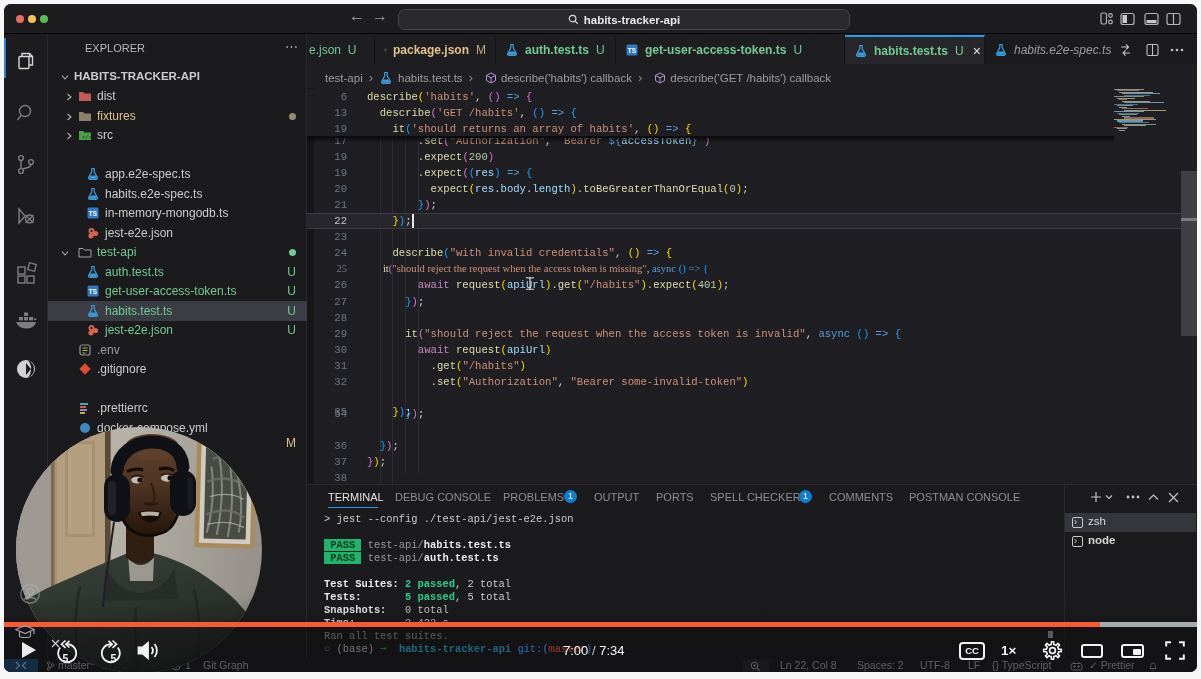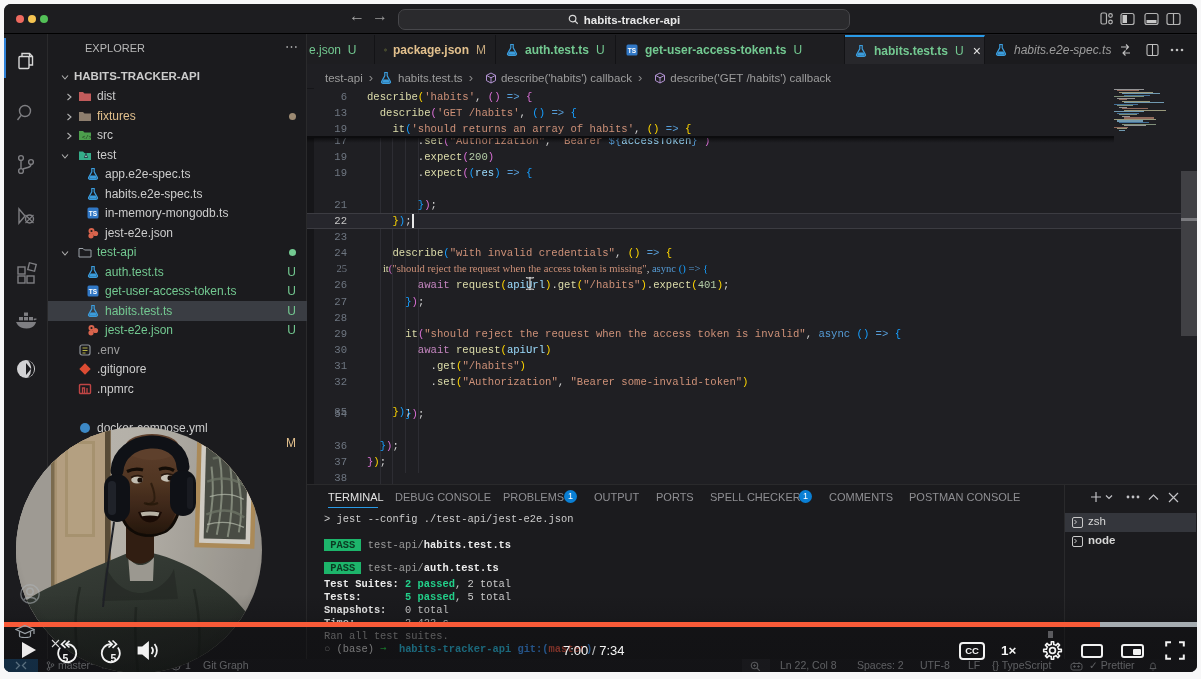--- a/index.html
+++ b/index.html
@@ -162,30 +162,20 @@
     <div class="row" style="top:91.0px;">
         <span class="chev" style="left:17px; top:2px;"><svg width="8" height="8" viewBox="0 0 8 8" fill="none" stroke="#b0b0b0" stroke-width="1.1">
             <path d="M2.5 1 L6 4 L2.5 7"></path>
           </svg></span>
         <span class="ficon" style="left:30px;"><svg width="14" height="14" viewBox="0 0 14 14">
             <path d="M1 3 h4 l1.5 1.5 H13 v7.5 H1 Z" fill="#4c9e4c"></path>
             <text x="4" y="10.5" font-size="5.5" fill="#1b2e1b" font-family="Liberation Mono">&lt;/&gt;</text>
           </svg></span>
         <span style="position:absolute; left:49px;">src</span>
       </div>
-    <div class="row" style="top:110.5px;">
-        <span class="chev" style="left:13px; top:2px;"><svg width="8" height="8" viewBox="0 0 8 8" fill="none" stroke="#b0b0b0" stroke-width="1.1">
-            <path d="M1 2.5 L4 6 L7 2.5"></path>
-          </svg></span>
-        <span class="ficon" style="left:30px;"><svg width="14" height="14" viewBox="0 0 14 14">
-            <path d="M1 3.5 h4 l1.5 1.5 H13 v7 H1 Z" fill="#35ad8a"></path>
-            <path d="M8 6 l1.6 3.5 h-3.2 Z M7.2 5.2 h1.6" stroke="#123" stroke-width="0.8" fill="#d5e8e0"></path>
-          </svg></span>
-        <span style="position:absolute; left:49px;">test</span>
-      </div>
     <div class="row" style="top:130.0px;">
         <span class="ficon" style="left:38px;"><svg width="14" height="14" viewBox="0 0 14 14">
             <path d="M5.2 1.5 h3.6 M5.8 1.8 v3 L2.6 10.6 a1.2 1.2 0 0 0 1.1 1.7 h6.6 a1.2 1.2 0 0 0 1.1 -1.7 L8.2 4.8 v-3" fill="none" stroke="#3b9ddd" stroke-width="1.2"></path>
             <path d="M4.6 8.4 h4.8 l1.4 2.6 a0.6 0.6 0 0 1 -0.55 0.85 h-6.5 a0.6 0.6 0 0 1 -0.55 -0.85 Z" fill="#3b9ddd"></path>
           </svg></span>
         <span style="position:absolute; left:57px;">app.e2e-spec.ts</span>
       </div>
     <div class="row" style="top:149.5px;">
         <span class="ficon" style="left:38px;"><svg width="14" height="14" viewBox="0 0 14 14">
             <path d="M5.2 1.5 h3.6 M5.8 1.8 v3 L2.6 10.6 a1.2 1.2 0 0 0 1.1 1.7 h6.6 a1.2 1.2 0 0 0 1.1 -1.7 L8.2 4.8 v-3" fill="none" stroke="#3b9ddd" stroke-width="1.2"></path>
@@ -259,26 +249,28 @@
           </svg></span>
         <span style="position:absolute; left:49px;">.gitignore</span>
       </div>
     <div class="row" style="top:305.5px;">
         <span class="ficon" style="left:30px;"><svg width="14" height="14" viewBox="0 0 14 14">
             <rect x="2" y="2" width="10" height="10" rx="2" fill="none" stroke="#8f949a" stroke-width="1.2"></rect>
             <path d="M4.5 5 h5 M4.5 7.5 h5 M4.5 10 h3" stroke="#b8b344" stroke-width="1.1"></path>
           </svg></span>
         <span style="position:absolute; left:49px; color:#9d9d9d;">.env</span>
       </div>
-    <div class="row" style="top:344.5px;">
-        <span class="ficon" style="left:30px;"><svg width="14" height="14" viewBox="0 0 14 14">
-            <rect x="1.5" y="2.5" width="11" height="9" rx="1" fill="none" stroke="#c04545" stroke-width="1.4"></rect>
-            <path d="M4.5 11 v-5 h2 v5 M9 11 v-5" stroke="#c04545" stroke-width="1.3" fill="none"></path>
-          </svg></span>
-        <span style="position:absolute; left:49px;">.npmrc</span>
+    <div class="row" style="top:364.0px;">
+        <span class="ficon" style="left:30px;"><svg width="14" height="14" viewBox="0 0 14 14">
+            <path d="M2 3 h8" stroke="#56b3b4" stroke-width="1.8"></path>
+            <path d="M2 6 h6" stroke="#ea5e5e" stroke-width="1.8"></path>
+            <path d="M2 9 h7" stroke="#bf85bf" stroke-width="1.8"></path>
+            <path d="M2 12 h5" stroke="#c5c870" stroke-width="1.8"></path>
+          </svg></span>
+        <span style="position:absolute; left:49px;">.prettierrc</span>
       </div>
     <div class="row" style="top:383.5px;">
         <span class="ficon" style="left:30px;"><svg width="14" height="14" viewBox="0 0 14 14">
             <circle cx="7" cy="7" r="5" fill="#3c88c5"></circle>
           </svg></span>
         <span style="position:absolute; left:49px;">docker-compose.yml</span>
       </div>
     <div class="row" style="top:399px;">
         <span style="position:absolute; left:57px;">package.json</span>
         <span class="badge tan">M</span>
@@ -375,20 +367,21 @@
   <div id="editor">
     <div class="abs" style="left:0; top:0; width:7px; height:400px; background:rgba(10,10,13,0.45);"></div>
     <div class="abs" style="left:72.7px; top:45px; width:1px; height:380px; background:#2d2d33;"></div>
     <div class="abs" style="left:85.4px; top:45px; width:1px; height:380px; background:#2d2d33;"></div>
     <div class="abs" style="left:98.2px; top:45px; width:1px; height:340px; background:#2d2d33;"></div>
     <div class="abs" style="left:110.9px; top:45px; width:1px; height:340px; background:#2d2d33;"></div>
     <div class="abs" style="left:0; top:124.75px; width:874px; height:16.55px; background:#26262c; border-top:1px solid #3c3c42; border-bottom:1px solid #3c3c42;"></div>
     <div class="cl" style="top:45.0px;"><span class="ln">17</span><span class="ct">        .<span class="fn">set</span><span class="b2">(</span><span class="st">"Authorization"</span>, <span class="st">`Bearer </span><span class="kw">${</span><span class="vr">accessToken</span><span class="kw">}</span><span class="st">`</span><span class="b2">)</span></span></div>
     <div class="cl" style="top:61.05px;"><span class="ln">19</span><span class="ct">        .<span class="fn">expect</span><span class="b2">(</span><span class="nm">200</span><span class="b2">)</span></span></div>
     <div class="cl" style="top:77.1px;"><span class="ln">19</span><span class="ct">        .<span class="fn">expect</span><span class="b2">(</span><span class="b3">(</span><span class="vr">res</span><span class="b3">)</span><span class="kw"> =&gt;</span><span class="b3"> {</span></span></div>
+    <div class="cl" style="top:93.15px;"><span class="ln">20</span><span class="ct">          <span class="fn">expect</span><span class="b1">(</span><span class="vr">res</span>.<span class="vr">body</span>.<span class="vr">length</span><span class="b1">)</span>.<span class="fn">toBeGreaterThanOrEqual</span><span class="b1">(</span><span class="nm">0</span><span class="b1">)</span>;</span></div>
     <div class="cl" style="top:109.2px;"><span class="ln">21</span><span class="ct">        <span class="b3">}</span><span class="b2">)</span>;</span></div>
     <div class="cl" style="top:125.25px;"><span class="ln" style="color:#c6c6c6;">22</span><span class="ct">    <span class="b1">}</span><span class="b3">)</span>;</span></div>
     <div class="cl" style="top:141.3px;"><span class="ln">23</span><span class="ct"></span></div>
     <div class="cl" style="top:157.35px;"><span class="ln">24</span><span class="ct">    <span class="fn">describe</span><span class="b3">(</span><span class="st">"with invalid credentials"</span>, <span class="b1">()</span><span class="kw"> =&gt;</span><span class="b1"> {</span></span></div>
     <div class="cl" style="top:173px;font-family:Liberation Serif, serif;"><span class="ln">25</span><span class="ct">      <span class="fn">it</span><span class="b2">(</span><span class="st">"should reject the request when the access token is missing"</span>, <span class="kw">async</span><span class="b3"> ()</span><span class="kw"> =&gt;</span><span class="b3"> {</span></span></div>
     <div class="cl" style="top:189.45px;"><span class="ln">26</span><span class="ct">        <span class="cf">await</span> <span class="fn">request</span><span class="b1">(</span><span class="vr">apiUrl</span><span class="b1">)</span>.<span class="fn">get</span><span class="b1">(</span><span class="st">"/habits"</span><span class="b1">)</span>.<span class="fn">expect</span><span class="b1">(</span><span class="nm">401</span><span class="b1">)</span>;</span></div>
     <div class="cl" style="top:205.5px;"><span class="ln">27</span><span class="ct">      <span class="b3">}</span><span class="b2">)</span>;</span></div>
     <div class="cl" style="top:221.55px;"><span class="ln">28</span><span class="ct"></span></div>
     <div class="cl" style="top:237.6px;"><span class="ln">29</span><span class="ct">      <span class="fn">it</span><span class="b2">(</span><span class="st">"should reject the request when the access token is invalid"</span>, <span class="kw">async</span><span class="b3"> ()</span><span class="kw"> =&gt;</span><span class="b3"> {</span></span></div>
     <div class="cl" style="top:253.65px;"><span class="ln">30</span><span class="ct">        <span class="cf">await</span> <span class="fn">request</span><span class="b1">(</span><span class="vr">apiUrl</span><span class="b1">)</span></span></div>
@@ -459,21 +452,21 @@
           <circle cx="38" cy="6" r="1.4"></circle>
           <circle cx="43" cy="6" r="1.4"></circle>
           <circle cx="48" cy="6" r="1.4"></circle>
         </g>
       <path d="M59 8.5 L63.5 4 L68 8.5"></path>
         <path d="M79 2 L88 11 M88 2 L79 11"></path>
     </svg>
 
     <div class="tline" style="top:28px;">&gt; jest --config ./test-api/jest-e2e.json</div>
     <div class="tline" style="top:54px;"><span style="background:#1db56b; color:#0b3a22; font-weight:bold;">&nbsp;PASS&nbsp;</span> <span style="color:#9a9a9a;">test-api/</span><b style="color:#ececec;">habits.test.ts</b></div>
-    <div class="tline" style="top:77px;"><span style="background:#1db56b; color:#0b3a22; font-weight:bold;">&nbsp;PASS&nbsp;</span> <span style="color:#9a9a9a;">test-api/</span><b style="color:#ececec;">auth.test.ts</b></div>
+    <div class="tline" style="top:67px;"><span style="background:#1db56b; color:#0b3a22; font-weight:bold;">&nbsp;PASS&nbsp;</span> <span style="color:#9a9a9a;">test-api/</span><b style="color:#ececec;">auth.test.ts</b></div>
     <div class="tline" style="top:93px;"><b style="color:#ececec;">Test Suites:</b> <b style="color:#23d18b;">2 passed</b>, 2 total</div>
     <div class="tline" style="top:106px;"><b style="color:#ececec;">Tests:</b>       <b style="color:#23d18b;">5 passed</b>, 5 total</div>
     <div class="tline" style="top:119px;"><b style="color:#ececec;">Snapshots:</b>   0 total</div>
     <div class="tline" style="top:132px;"><b style="color:#ececec;">Time:</b>        3.423 s</div>
     <div class="tline" style="top:145px;"><span style="color:#9a9a9a;">Ran all test suites.</span></div>
     <div class="tline" style="top:158px;"><span style="color:#8a8a8a;">○</span> (base) <span style="color:#23c343;">➞</span>  <span style="color:#29b2d3; font-weight:bold;">habits-tracker-api</span> <span style="color:#3b8eea; font-weight:bold;">git:(</span><span style="color:#d6513f; font-weight:bold;">master</span><span style="color:#3b8eea; font-weight:bold;">)</span></div>
 
     <div class="abs" style="left:757px; top:0; width:1px; height:175px; background:#2a2a2c;"></div>
     <div class="abs" style="left:758px; top:28px; width:131px; height:19px; background:#34363c;"></div>
     <svg class="abs" style="left:765px; top:32px;" width="11" height="11" viewBox="0 0 11 11" fill="none" stroke="#c8c8c8" stroke-width="1">

